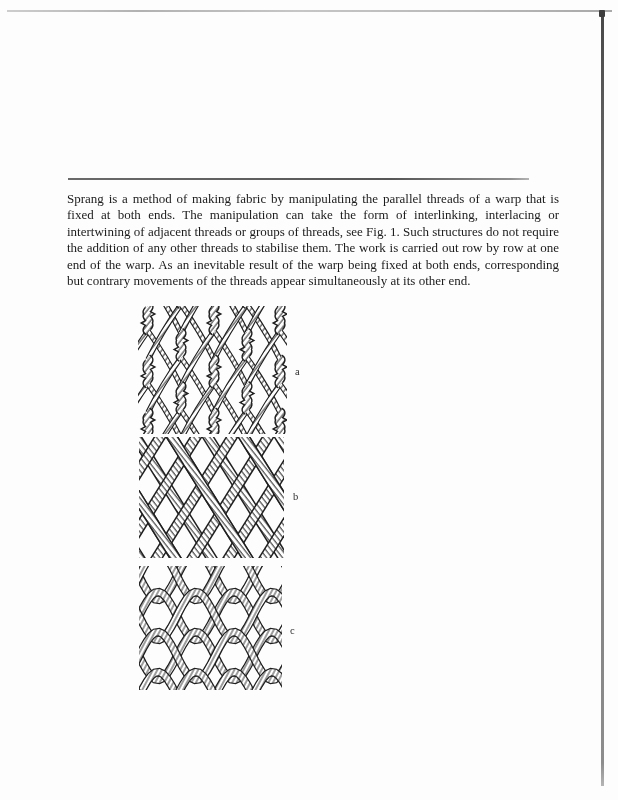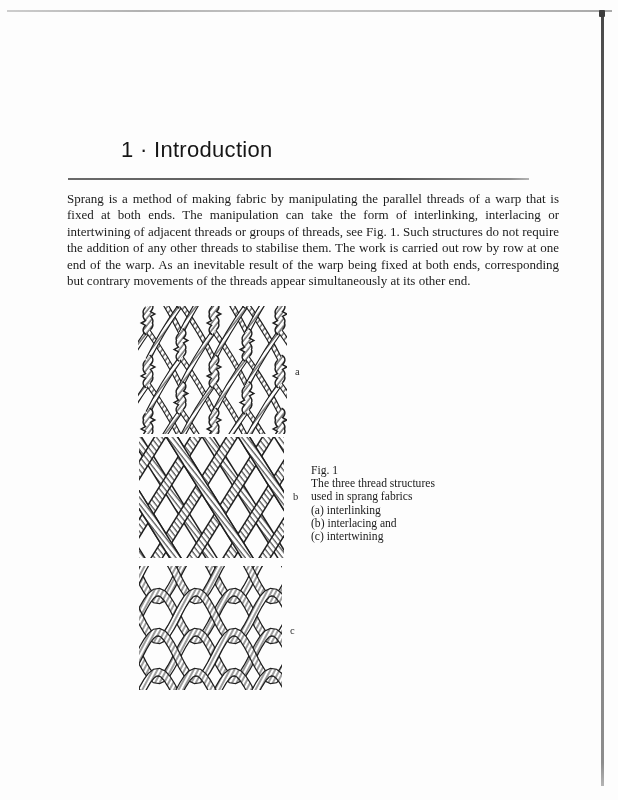--- a/index.html
+++ b/index.html
@@ -52,21 +52,20 @@
 </style>
 </head>
 <body>
 
 <div id="scan">
 
   <div class="edge-top"></div>
   <div class="edge-right"></div>
   <div class="edge-corner"></div>
 
-  <h1 class="title">1 · Introduction</h1>
 
   <div class="rule"></div>
 
   <p class="para">Sprang is a method of making fabric by manipulating the parallel threads of a warp that is fixed at both ends. The manipulation can take the form of interlinking, interlacing or intertwining of adjacent threads or groups of threads, see Fig. 1. Such structures do not require the addition of any other threads to stabilise them. The work is carried out row by row at one end of the warp. As an inevitable result of the warp being fixed at both ends, corresponding but contrary movements of the threads appear simultaneously at its other end.</p>
 
   <div class="fig fig-a">
     <svg id="figA" width="149" height="128" viewBox="0 0 149 128">
       <defs>
         <pattern id="hA" width="4.5" height="4.5" patternUnits="userSpaceOnUse" patternTransform="rotate(38)">
           <rect width="4.5" height="4.5" fill="#ffffff"></rect>
@@ -259,22 +258,14 @@
         <path d="M-8,144.7 L-4,137.8 L0,130.0 L4,122.2 L8,115.3 L12,109.9 L16,106.7 L20,106.1 L24,108.0 L28,112.3 L32,118.6 L36,126.0 L40,134.0 L44,141.4 L48,147.7 L52,152.0 L56,153.9 L60,153.3 L64,150.1 L68,144.7 L72,137.8 L76,130.0 L80,122.2 L84,115.3 L88,109.9 L92,106.7 L96,106.1 L100,108.0 L104,112.3 L108,118.6 L112,126.0 L116,134.0 L120,141.4 L124,147.7 L128,152.0 L132,153.9 L136,153.3 L140,150.1 L144,144.7 L148,137.8 L152,130.0" fill="none" stroke="url(#hC)" stroke-width="6"></path>
         <path d="M-8,115.3 L-4,122.2 L0,130.0 L4,137.8 L8,144.7 L12,150.1 L16,153.3 L20,153.9 L24,152.0 L28,147.7 L32,141.4 L36,134.0 L40,126.0 L44,118.6 L48,112.3 L52,108.0 L56,106.1 L60,106.7 L64,109.9 L68,115.3 L72,122.2 L76,130.0 L80,137.8 L84,144.7 L88,150.1 L92,153.3 L96,153.9 L100,152.0 L104,147.7 L108,141.4 L112,134.0 L116,126.0 L120,118.6 L124,112.3 L128,108.0 L132,106.1 L136,106.7 L140,109.9 L144,115.3 L148,122.2 L152,130.0" fill="none" stroke="#1f1f1f" stroke-width="8.5"></path>
         <path d="M-8,115.3 L-4,122.2 L0,130.0 L4,137.8 L8,144.7 L12,150.1 L16,153.3 L20,153.9 L24,152.0 L28,147.7 L32,141.4 L36,134.0 L40,126.0 L44,118.6 L48,112.3 L52,108.0 L56,106.1 L60,106.7 L64,109.9 L68,115.3 L72,122.2 L76,130.0 L80,137.8 L84,144.7 L88,150.1 L92,153.3 L96,153.9 L100,152.0 L104,147.7 L108,141.4 L112,134.0 L116,126.0 L120,118.6 L124,112.3 L128,108.0 L132,106.1 L136,106.7 L140,109.9 L144,115.3 L148,122.2 L152,130.0" fill="none" stroke="url(#hC)" stroke-width="6"></path>
       </svg>
   </div>
 
   <span class="flabel flabel-a">a</span>
   <span class="flabel flabel-b">b</span>
   <span class="flabel flabel-c">c</span>
 
-  <div class="caption">
-    <div>Fig. 1</div>
-    <div>The three thread structures</div>
-    <div>used in sprang fabrics</div>
-    <div>(a) interlinking</div>
-    <div>(b) interlacing and</div>
-    <div>(c) intertwining</div>
-  </div>
 
 </div>
 
 </body></html>

